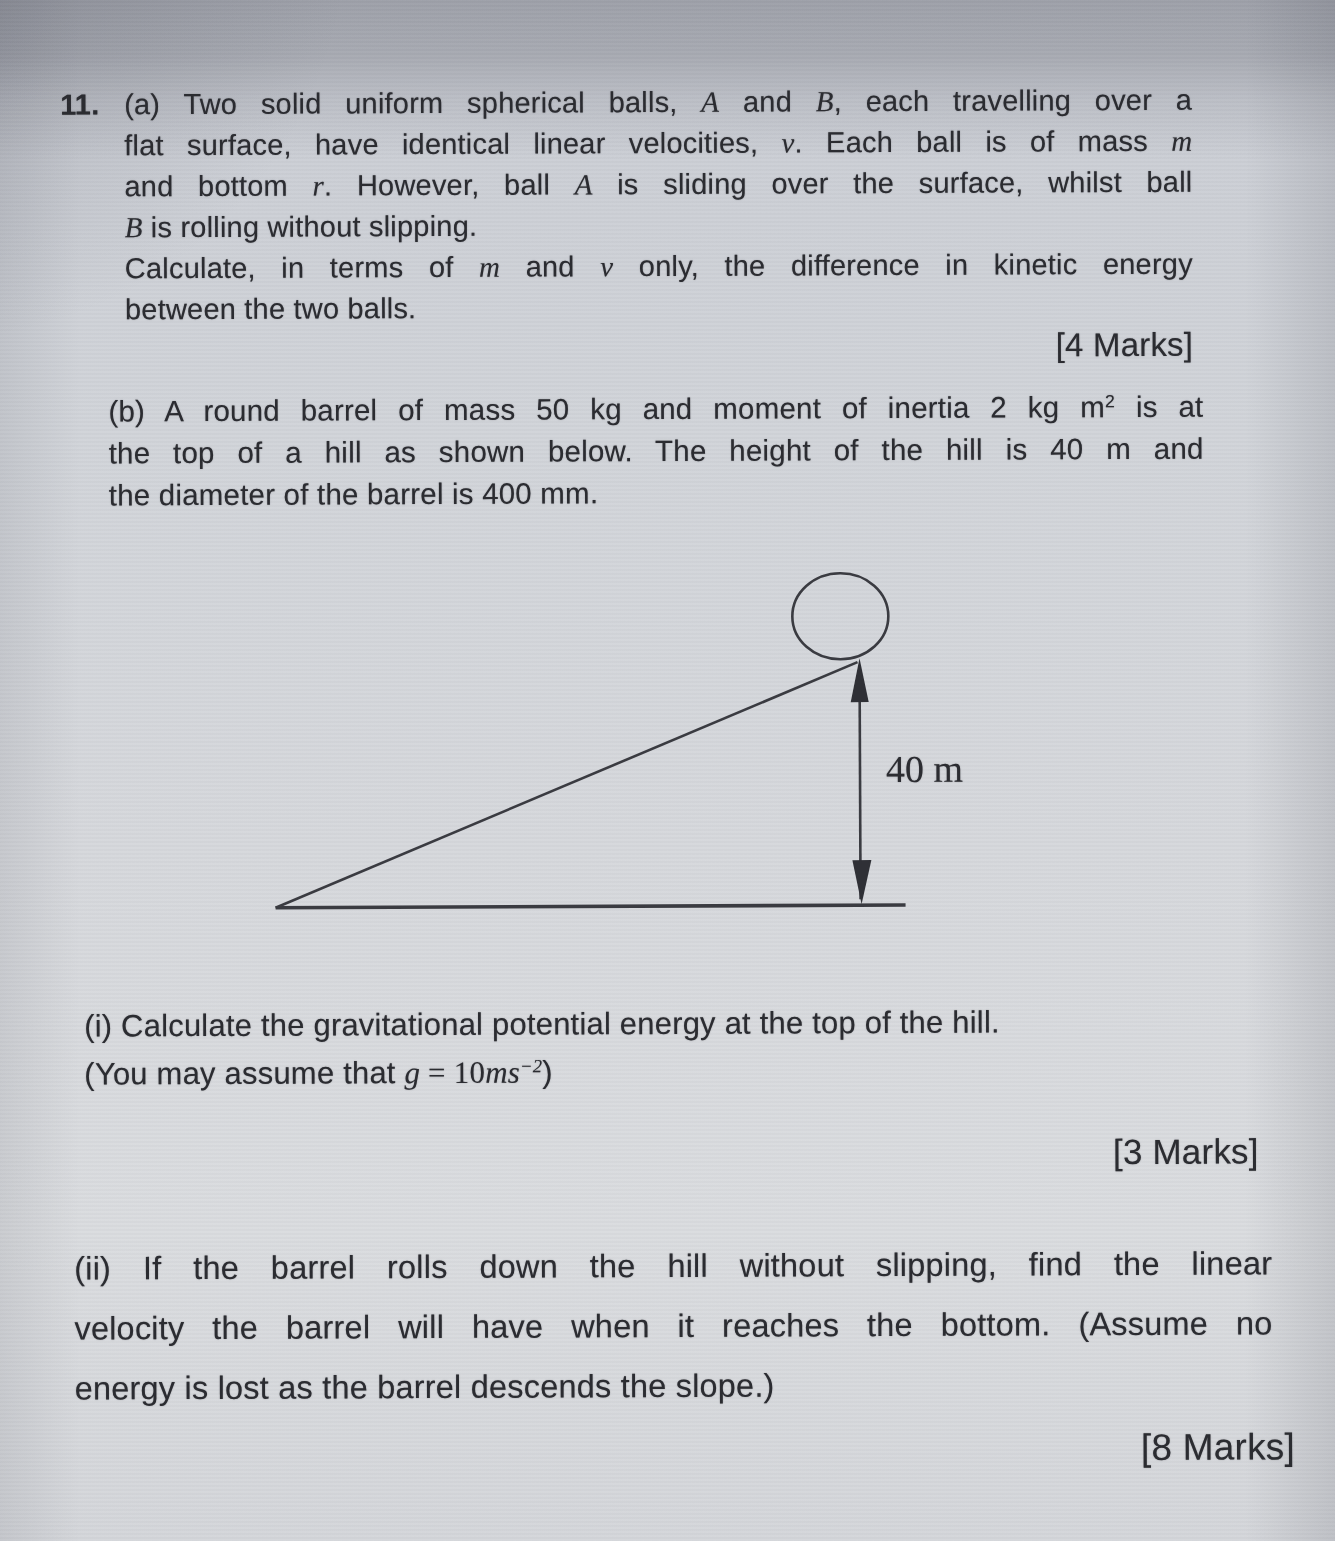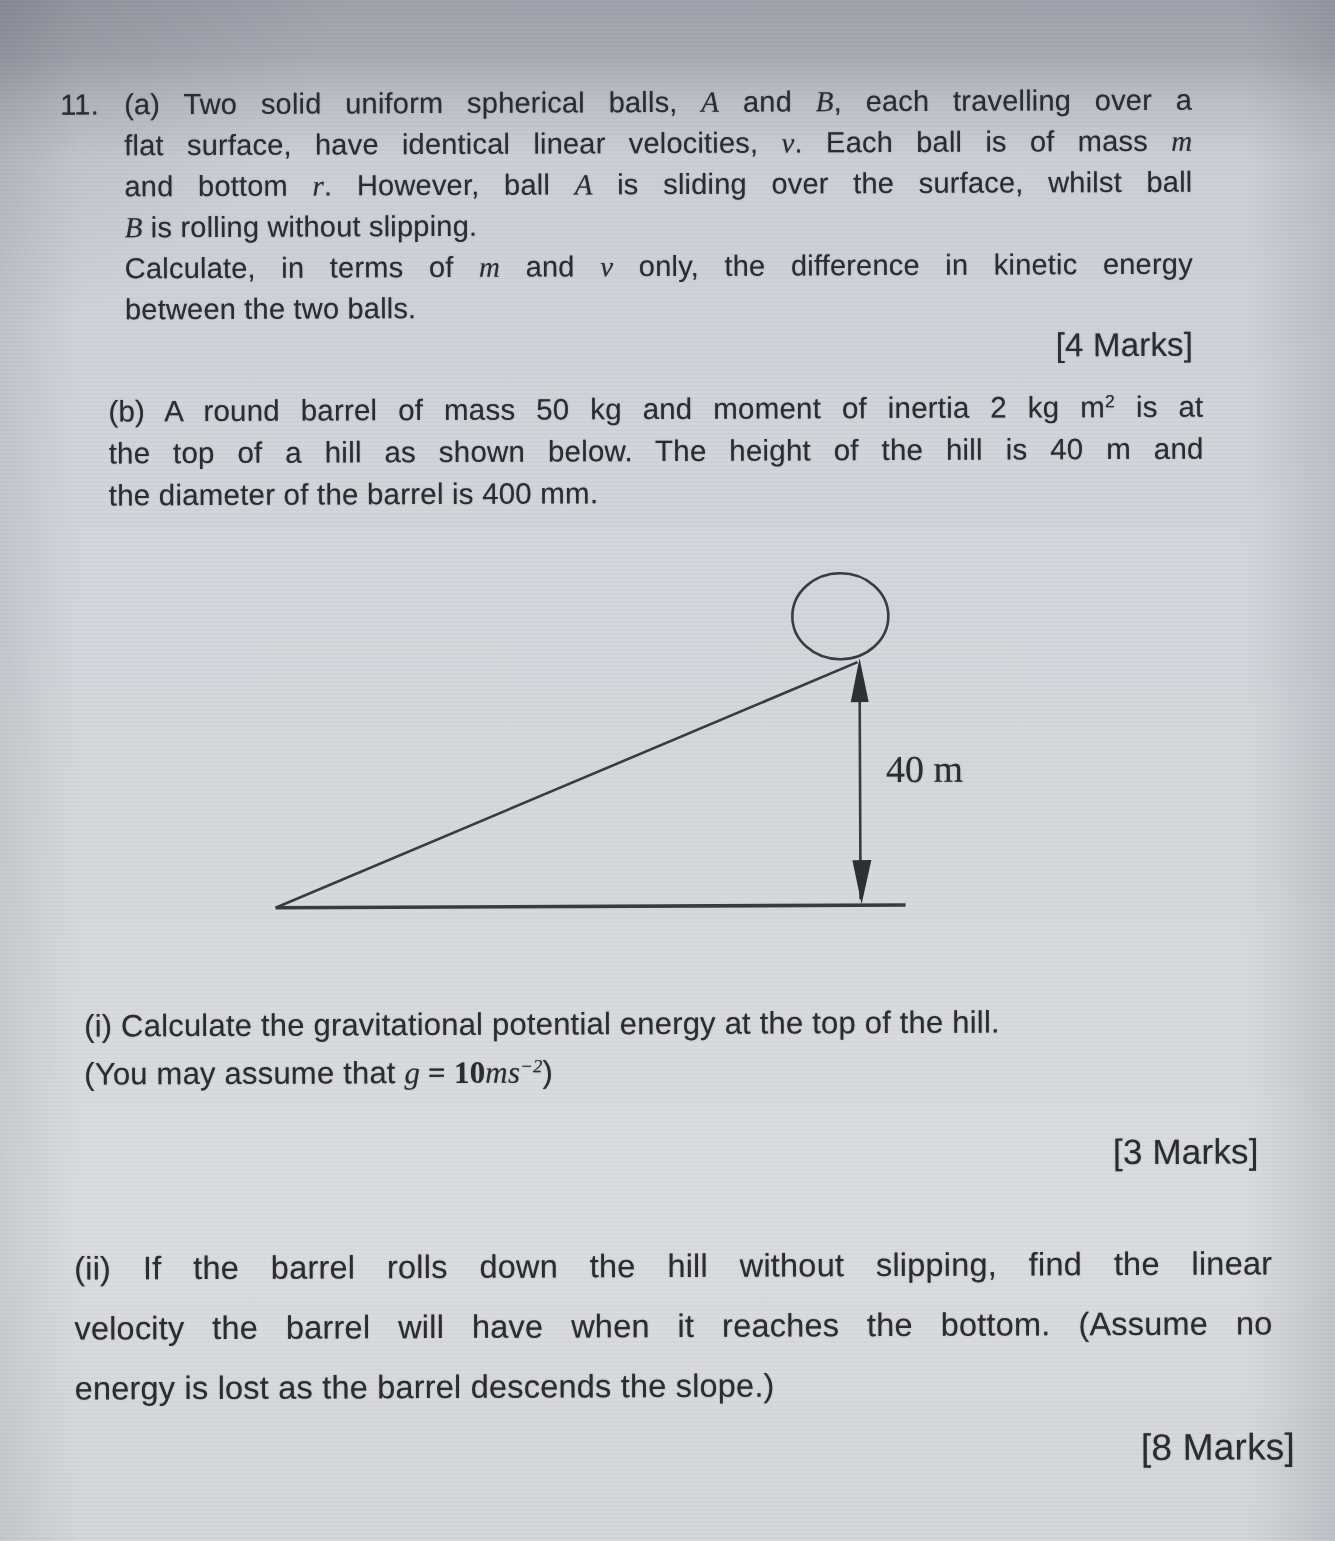--- a/index.html
+++ b/index.html
@@ -21,24 +21,24 @@
   #content{
     position:absolute;inset:0;
     transform:rotate(-0.25deg);
     color:#2b2c31;
     text-shadow:0 0 1.2px rgba(45,46,52,0.5);
   }
   .pblock{position:absolute;}
   .tline{white-space:normal;}
   .jline{text-align:justify;text-align-last:justify;}
   .lline{text-align:left;}
-  .qnum{position:absolute;left:-64px;top:0;}
+  .qnum{position:absolute;left:-64px;top:0;font-weight:bold;}
   .marks{text-align:right;}
   .mvar{font-family:"Liberation Serif",serif;font-style:italic;}
-  .mrom{font-family:"Liberation Serif",serif;font-weight:bold;}
+  .mrom{font-family:"Liberation Serif",serif;}
   sup{font-size:0.6em;vertical-align:0.55em;line-height:0;}
 
   #part-a{left:127px;top:82px;width:1068px;font-size:29px;line-height:41px;letter-spacing:0.2px;}
   #part-a .marks{margin-top:-2px;font-size:33px;}
 
   #part-b{left:110px;top:388px;width:1095px;font-size:29.5px;line-height:42px;letter-spacing:0.2px;}
 
   #diagram{position:absolute;left:0;top:555px;width:1335px;height:400px;}
   #diagram svg{display:block;}
   .diag-stroke{stroke:#3a3b41;fill:none;}

